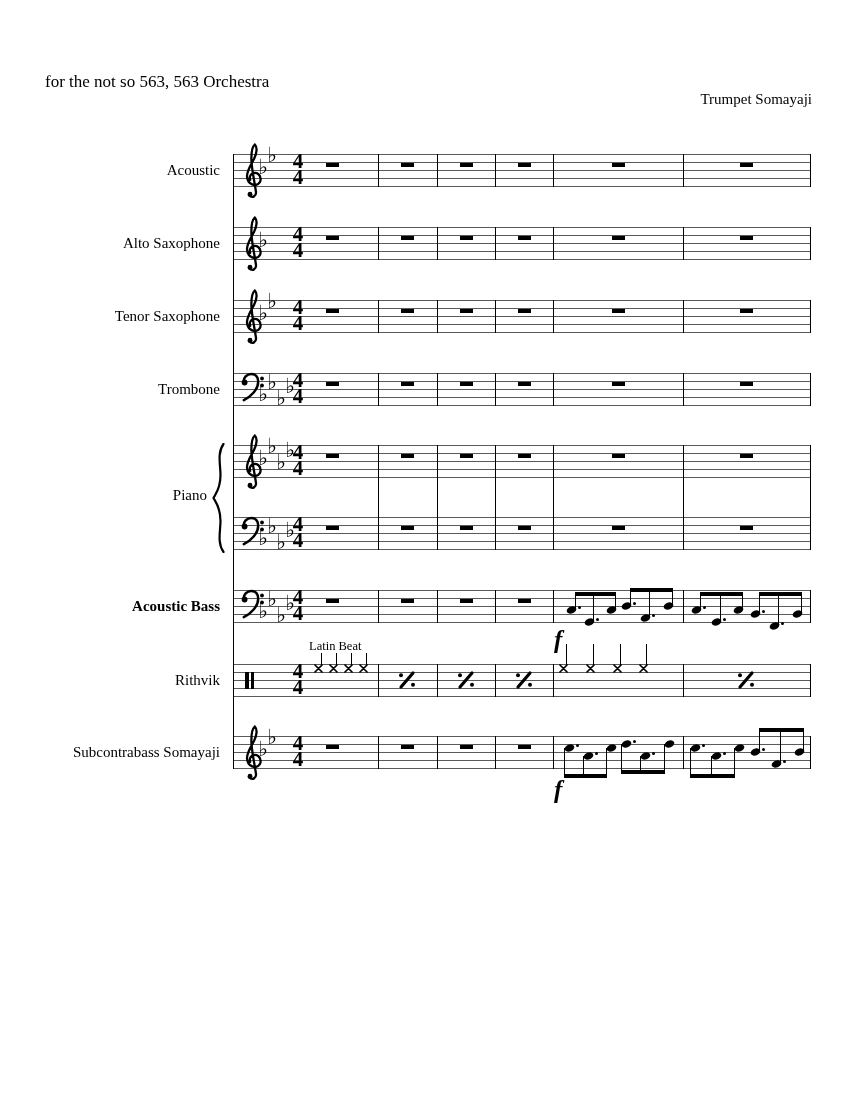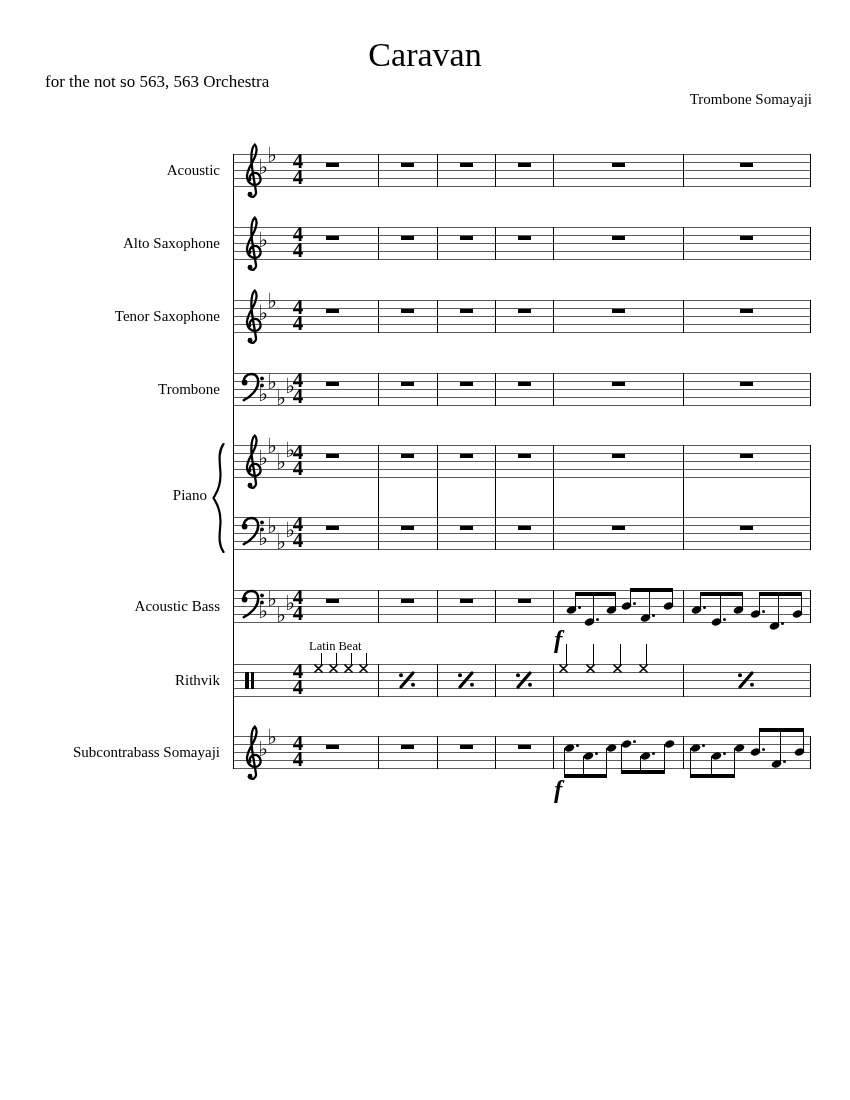--- a/index.html
+++ b/index.html
@@ -16,23 +16,22 @@
         font-size:21px;line-height:16px;text-align:center;}
   .flat{font-family:"DejaVu Sans",sans-serif;font-size:21px;line-height:20px;}
   .tempo{font-size:12.5px;line-height:13px;font-family:"Liberation Serif","DejaVu Serif",serif;}
   .dyn{font-style:italic;font-weight:bold;font-size:25px;line-height:20px;
        font-family:"Liberation Serif","DejaVu Serif",serif;}
 </style>
 </head>
 <body>
 
 <div class="page">
-  <div class="title">Caravan</div>
   <div class="subtitle">for the not so 563, 563 Orchestra</div>
-  <div class="composer">Trombone Somayaji</div>
+  <div class="composer">Trumpet Somayaji</div>
   <div id="score">
       <div style="position: absolute; left: 233px; top: 154px; width: 577px; height: 1px; background: rgb(90, 90, 90);"></div>
       <div style="position: absolute; left: 233px; top: 162px; width: 577px; height: 1px; background: rgb(90, 90, 90);"></div>
       <div style="position: absolute; left: 233px; top: 170px; width: 577px; height: 1px; background: rgb(90, 90, 90);"></div>
       <div style="position: absolute; left: 233px; top: 178px; width: 577px; height: 1px; background: rgb(90, 90, 90);"></div>
       <div style="position: absolute; left: 233px; top: 186px; width: 577px; height: 1px; background: rgb(90, 90, 90);"></div>
       <div style="position: absolute; left: 233px; top: 227px; width: 577px; height: 1px; background: rgb(90, 90, 90);"></div>
       <div style="position: absolute; left: 233px; top: 235px; width: 577px; height: 1px; background: rgb(90, 90, 90);"></div>
       <div style="position: absolute; left: 233px; top: 243px; width: 577px; height: 1px; background: rgb(90, 90, 90);"></div>
       <div style="position: absolute; left: 233px; top: 251px; width: 577px; height: 1px; background: rgb(90, 90, 90);"></div>
@@ -243,21 +242,21 @@
       <div style="position: absolute; left: 459.5px; top: 598.5px; width: 13px; height: 4.5px; background: rgb(0, 0, 0);"></div>
       <div style="position: absolute; left: 517.5px; top: 598.5px; width: 13px; height: 4.5px; background: rgb(0, 0, 0);"></div>
       <div style="position: absolute; left: 325.5px; top: 744.5px; width: 13px; height: 4.5px; background: rgb(0, 0, 0);"></div>
       <div style="position: absolute; left: 400.5px; top: 744.5px; width: 13px; height: 4.5px; background: rgb(0, 0, 0);"></div>
       <div style="position: absolute; left: 459.5px; top: 744.5px; width: 13px; height: 4.5px; background: rgb(0, 0, 0);"></div>
       <div style="position: absolute; left: 517.5px; top: 744.5px; width: 13px; height: 4.5px; background: rgb(0, 0, 0);"></div>
       <div class="label" style="position: absolute; left: 25px; top: 161px; width: 195px;">Acoustic</div>
       <div class="label" style="position: absolute; left: 25px; top: 234px; width: 195px;">Alto Saxophone</div>
       <div class="label" style="position: absolute; left: 25px; top: 307px; width: 195px;">Tenor Saxophone</div>
       <div class="label" style="position: absolute; left: 25px; top: 380px; width: 195px;">Trombone</div>
-      <div class="label" style="position: absolute; left: 25px; top: 597px; width: 195px;">Acoustic Bass</div>
+      <div class="label" style="position: absolute; left: 25px; top: 597px; width: 195px; font-weight: bold;">Acoustic Bass</div>
       <div class="label" style="position: absolute; left: 25px; top: 671px; width: 195px;">Rithvik</div>
       <div class="label" style="position: absolute; left: 25px; top: 743px; width: 195px;">Subcontrabass Somayaji</div>
       <div class="label" style="position: absolute; left: 25px; top: 486px; width: 182px;">Piano</div>
       <svg width="14" height="110" viewBox="0 0 14 110" style="position: absolute; left: 212px; top: 443px;">
         <path d="M 11.5 1 C 5 10 8.5 22 8.5 32 C 8.5 46 3.5 51 1.5 55 C 3.5 59 8.5 64 8.5 78 C 8.5 88 5 100 11.5 109" fill="none" stroke="#000" stroke-width="2.2" stroke-linecap="round"></path>
       </svg>
       <svg width="9" height="9" viewBox="0 0 9 9" style="position: absolute; left: 313.5px; top: 663.5px;">
         <path d="M 1 1 L 8 8 M 8 1 L 1 8" stroke="#000" stroke-width="1.7" stroke-linecap="round"></path>
       </svg>
       <div style="position: absolute; left: 321.2px; top: 653px; width: 1.3px; height: 13px; background: rgb(0, 0, 0);"></div>

